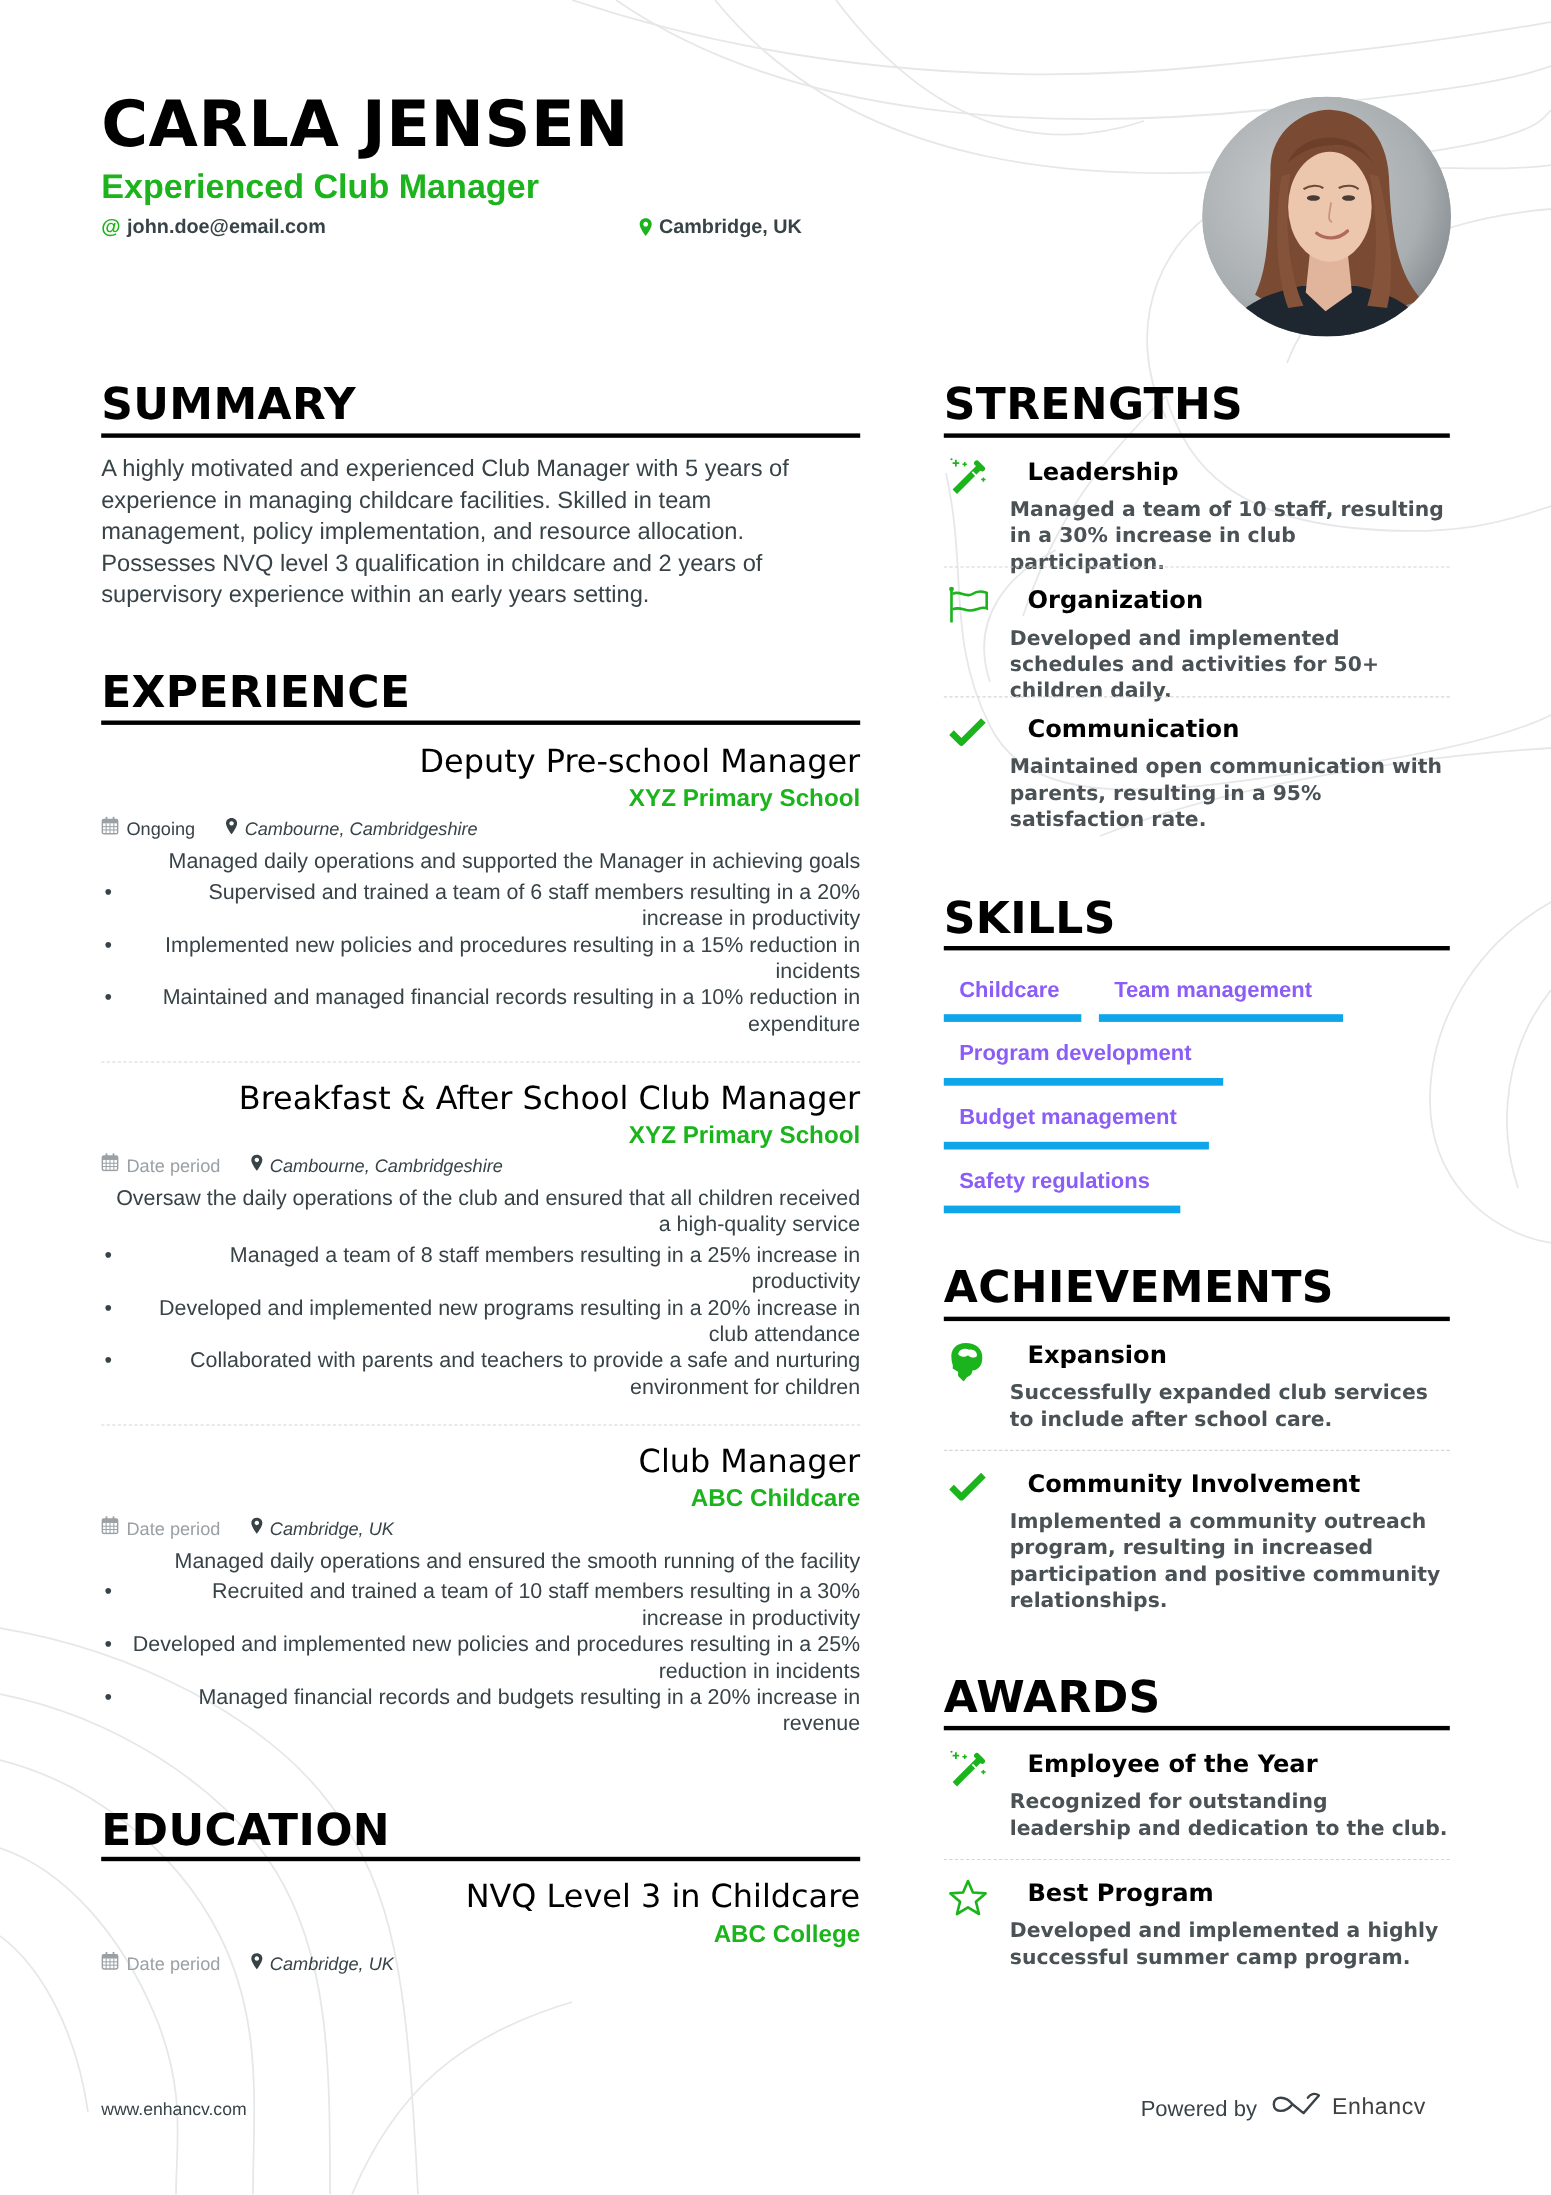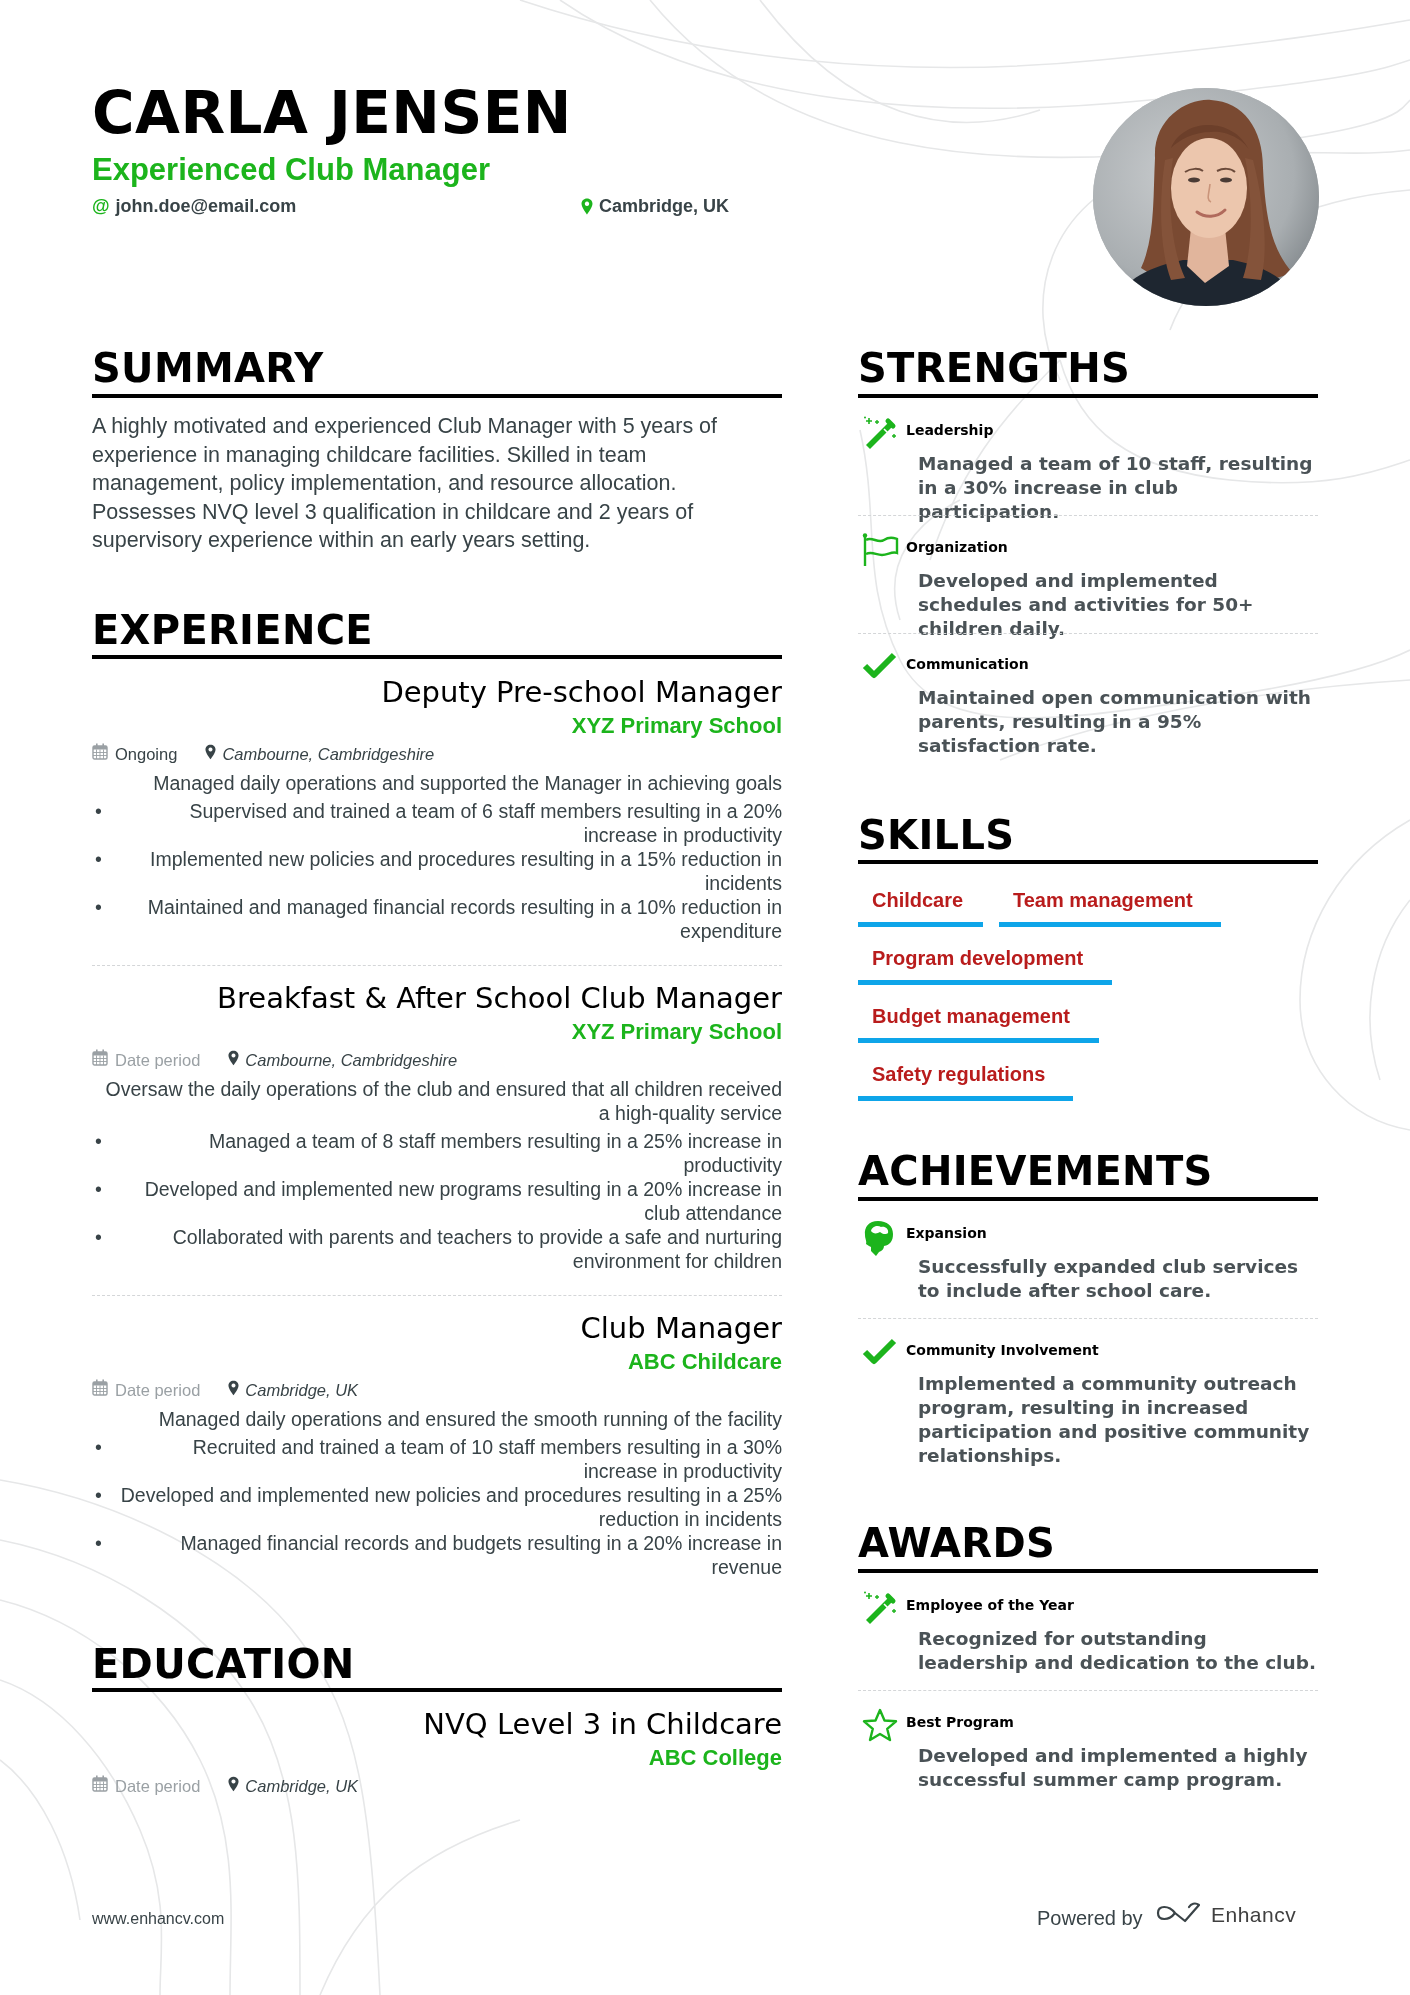--- a/index.html
+++ b/index.html
@@ -28,25 +28,25 @@
   .meta .date.placeholder { color: #9aa0a4; }
   .meta .loc { margin-left: 6px; font-style: italic; }
   .job-desc { font-size: 19.5px; line-height: 24px; color: #384347; margin-top: 4px; }
   .bullets { list-style: none; margin-top: 4px; }
   .bullets li { position: relative; padding-left: 27px; font-size: 19.5px; line-height: 24px; color: #384347; }
   .bullets li::before { content: "•"; position: absolute; left: 3px; top: 0; color: #384347; }
   .dash { position: absolute; left: 92px; width: 690px; border-top: 1.5px dashed #d4d6d8; }
 
   .item { position: absolute; left: 858px; width: 460px; }
   .item-icon { position: absolute; left: 4px; top: 2px; width: 34px; height: 34px; }
-  .item-title { position: absolute; left: 48px; top: 0; font-family: "DejaVu Sans", sans-serif; font-weight: bold; font-size: 14px; color: #000; line-height: 32px; white-space: nowrap; }
+  .item-title { position: absolute; left: 76px; top: 0; font-family: "DejaVu Sans", sans-serif; font-weight: bold; font-size: 22px; color: #000; line-height: 32px; white-space: nowrap; }
   .item-desc { position: absolute; left: 60px; top: 38px; width: 400px; font-family: "DejaVu Sans", sans-serif; font-size: 18.5px; line-height: 24px; color: #4a5256; font-weight: bold; }
   .rdash { position: absolute; left: 858px; width: 460px; border-top: 1.5px dashed #d4d6d8; }
 
-  .skill { position: absolute; font-weight: bold; font-size: 20px; line-height: 28px; color: #b91c1c; padding: 0 14px 8px 14px; border-bottom: 5px solid #0ea5e9; white-space: nowrap; }
+  .skill { position: absolute; font-weight: bold; font-size: 20px; line-height: 28px; color: #8b5cf6; padding: 0 14px 8px 14px; border-bottom: 7px solid #0ea5e9; white-space: nowrap; }
 
   .footer-url { position: absolute; left: 92px; top: 1909px; font-size: 16px; color: #384347; line-height: 20px; }
   .powered { position: absolute; left: 1037px; top: 1908px; font-size: 20px; color: #384347; line-height: 20px; }
   .brand { position: absolute; left: 1155px; top: 1901px; display: flex; align-items: center; gap: 8px; }
   .brand-name { font-family: Liberation Sans, sans-serif; font-size: 21px; color: #404040; letter-spacing: 0.5px; font-weight: normal; }
 </style>
 </head>
 <body>
 
 <svg class="bg-lines" viewBox="0 0 1410 1995" xmlns="http://www.w3.org/2000/svg" fill="none" stroke="#e6e7e8" stroke-width="1.6">

